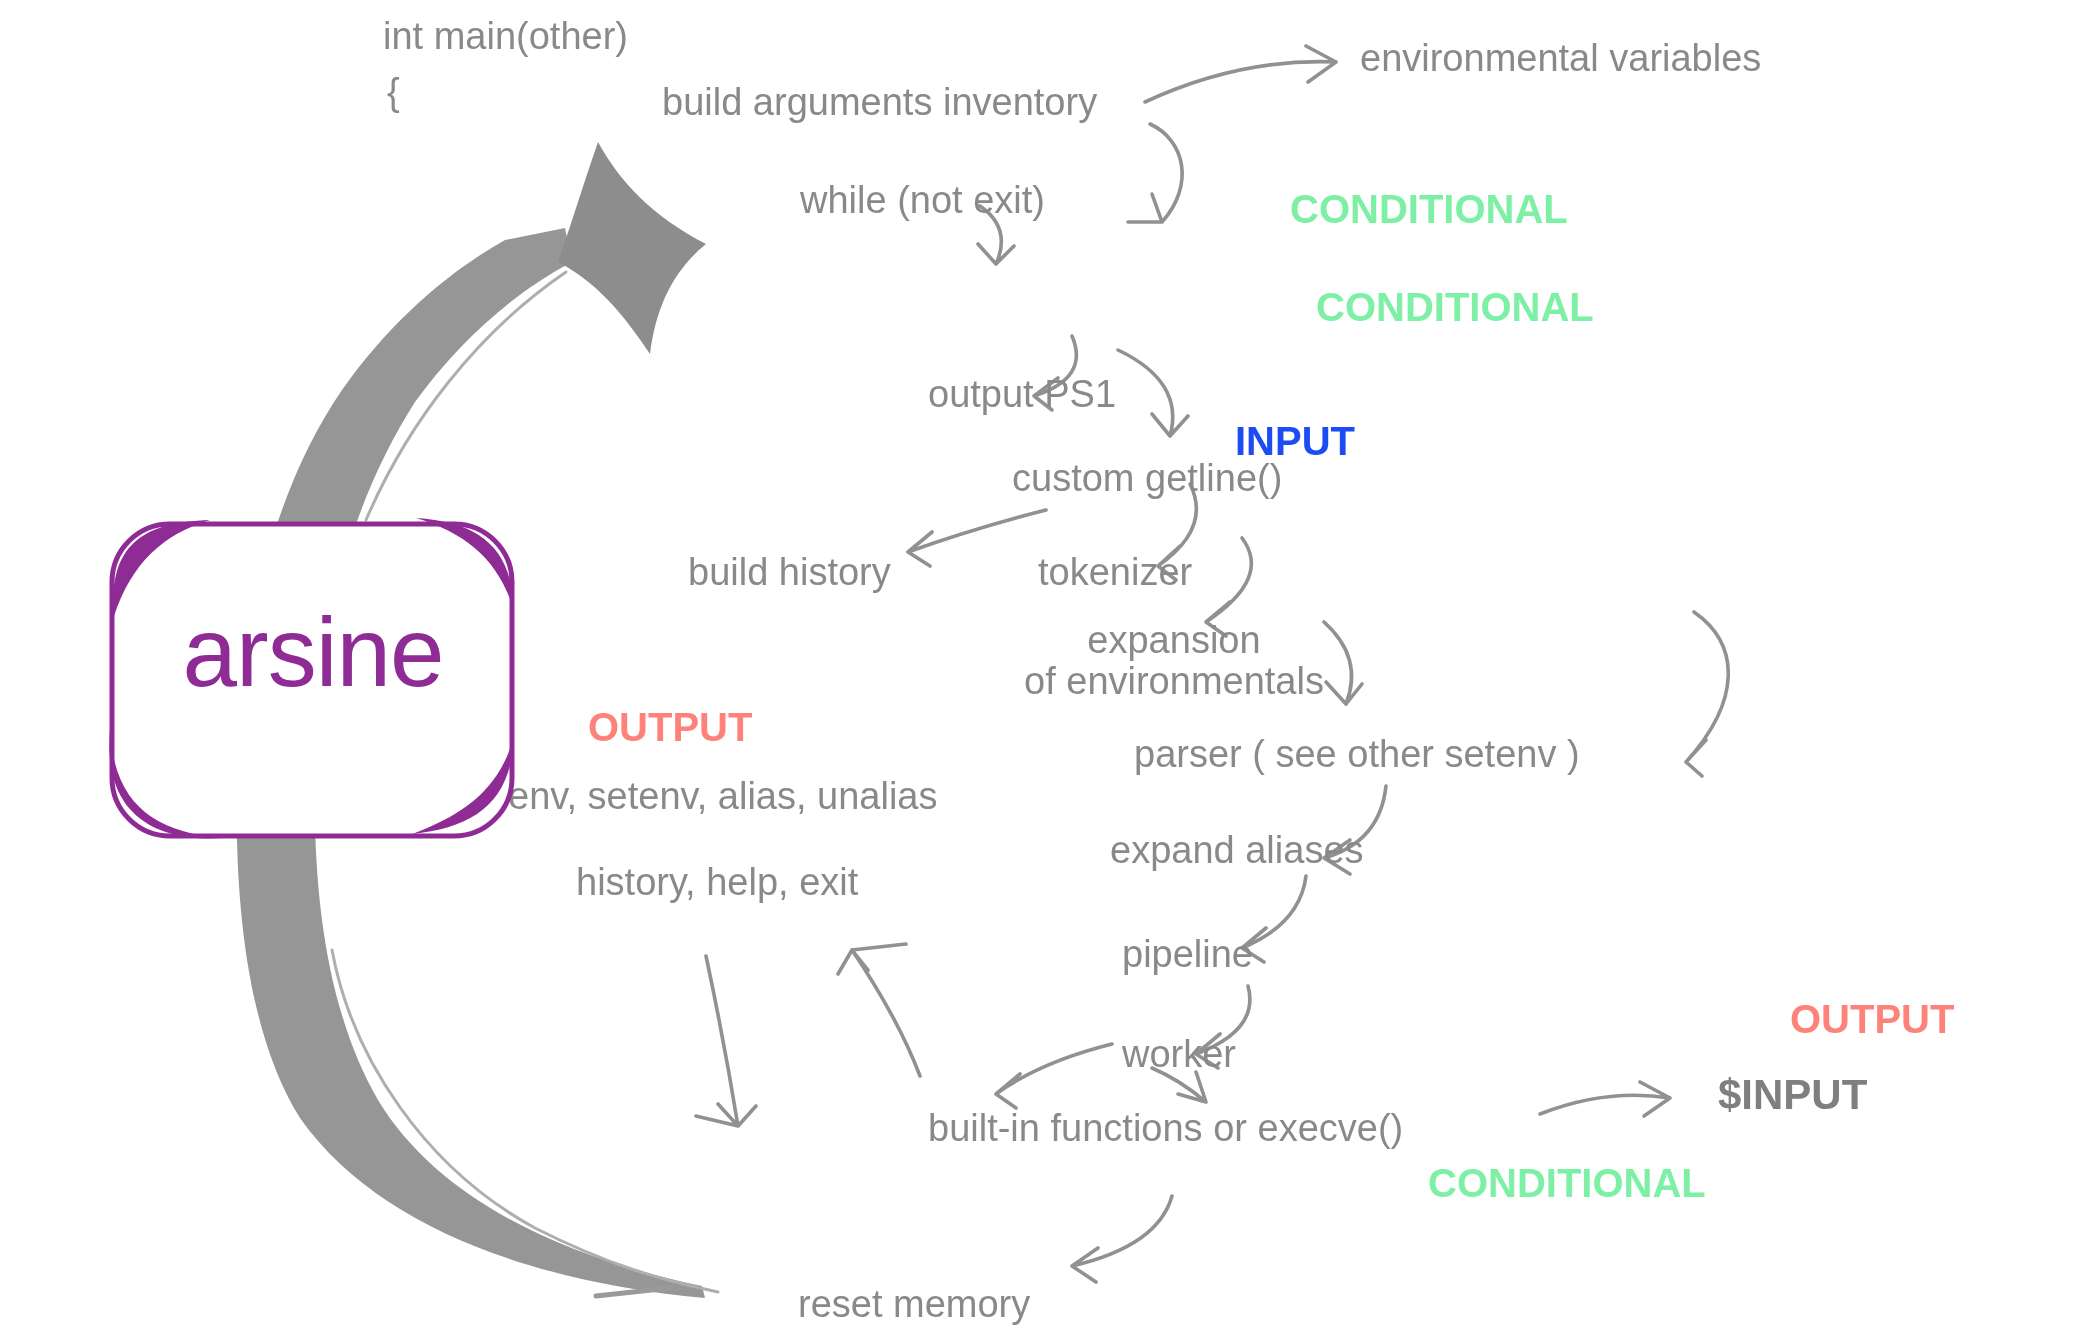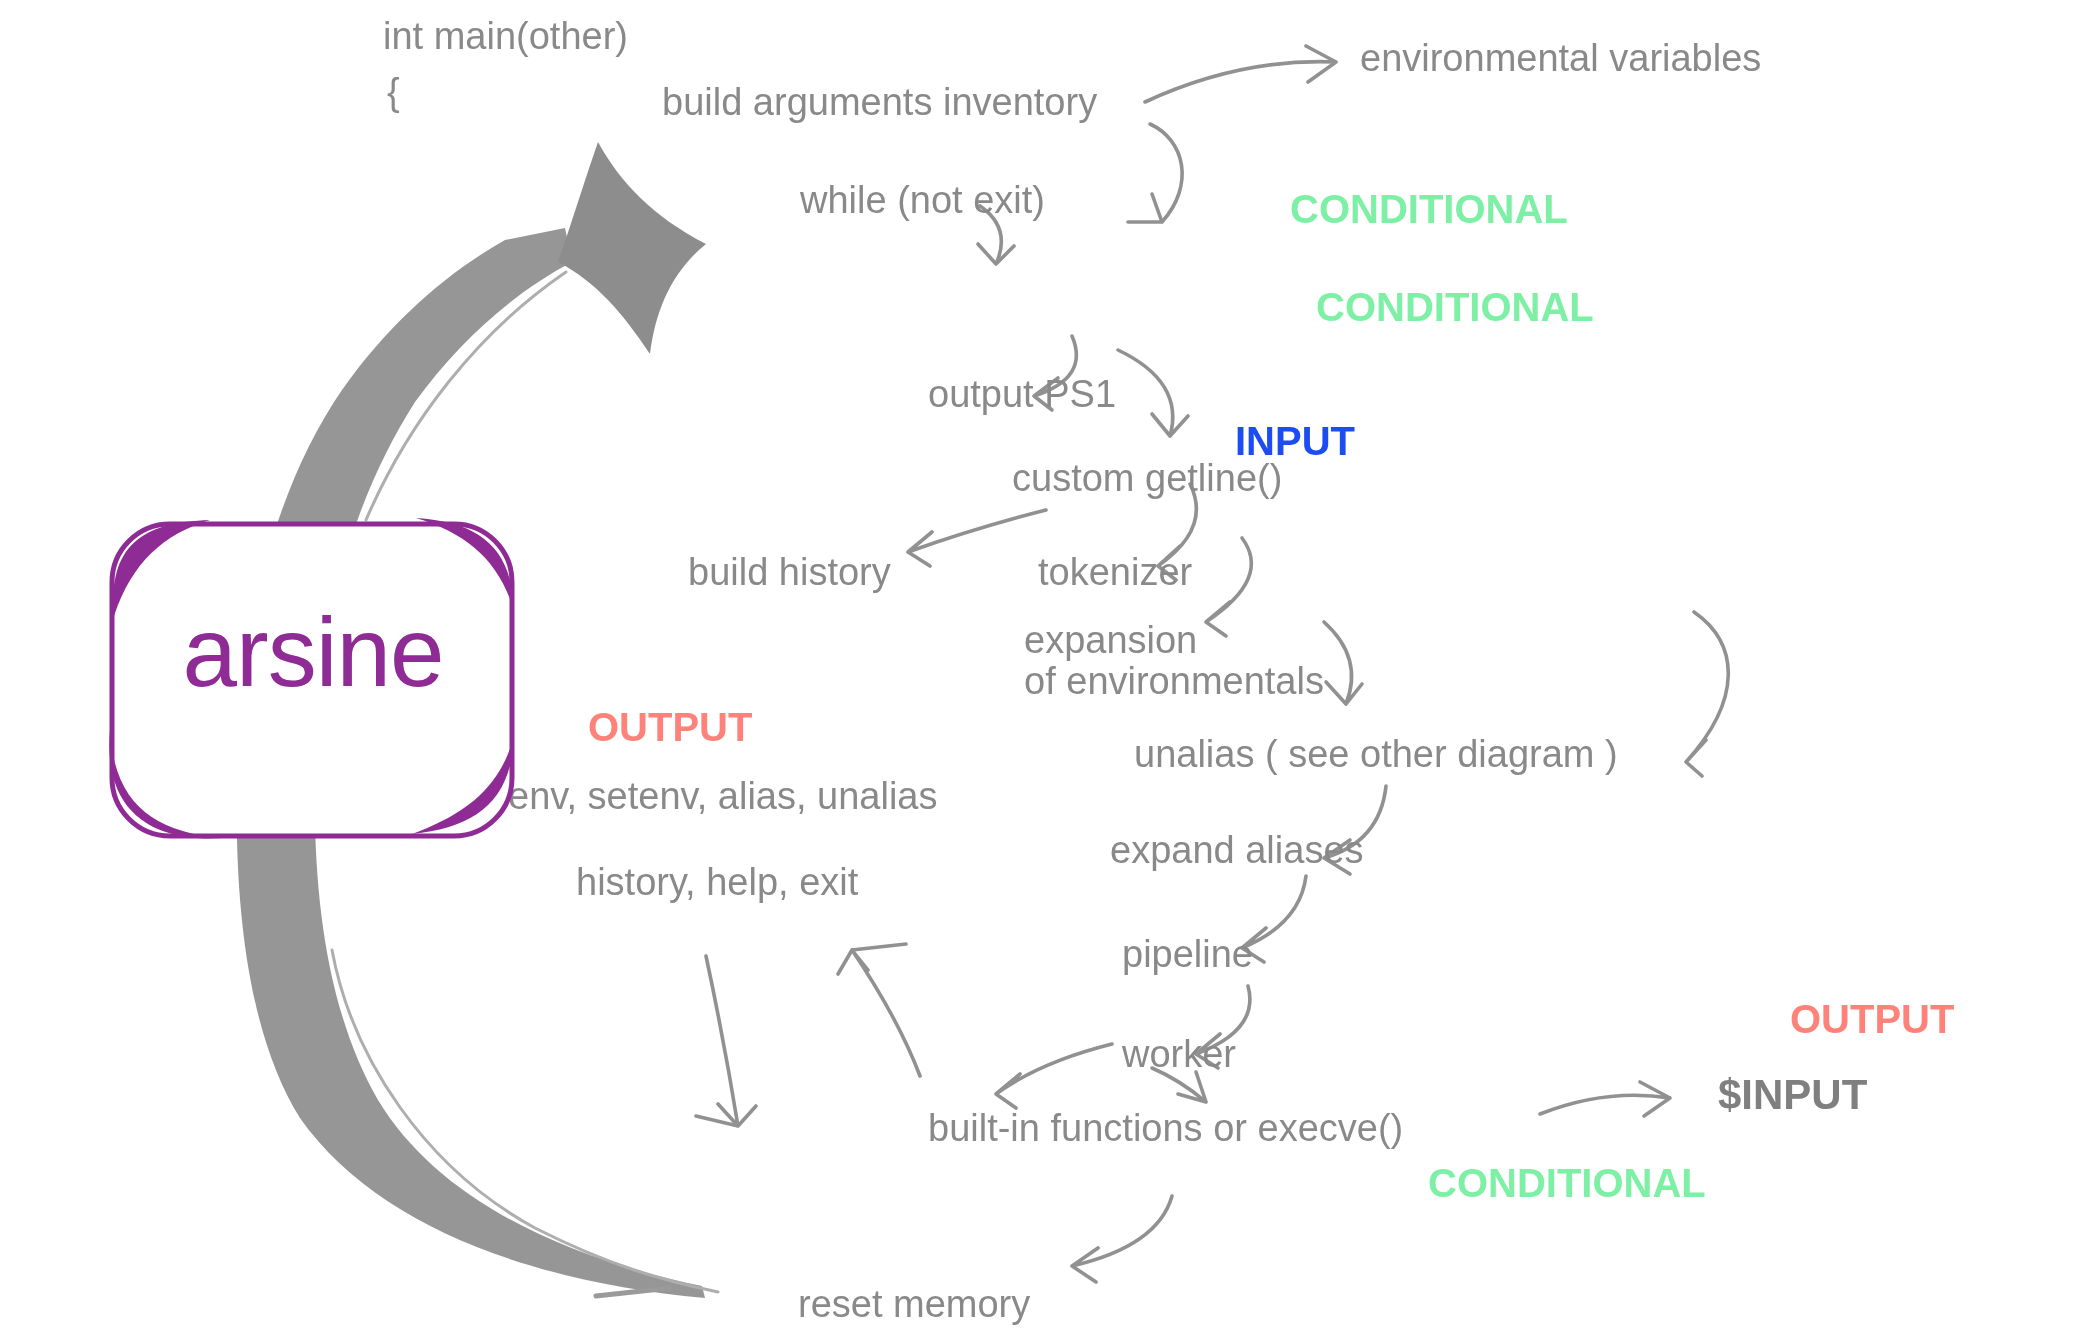--- a/index.html
+++ b/index.html
@@ -2,21 +2,21 @@
 <html style="--gray: #898989; --green: #7ef0a6; --blue: #1d4df2; --salmon: #fd837a; --purple: #8e2b94; --arrow: #919191; --loop: #8d8d8d;"><head>
 <meta charset="utf-8">
 <style>
   html,body{margin:0;padding:0;background:#ffffff;}
   body{width:2078px;height:1330px;position:relative;overflow:hidden;
        font-family:"Liberation Sans","DejaVu Sans",sans-serif;}
   #canvas{position:absolute;left:0;top:0;width:2078px;height:1330px;}
   #arrow-layer{position:absolute;left:0;top:0;width:2078px;height:1330px;z-index:1;}
   #node-layer{position:absolute;left:0;top:0;width:2078px;height:1330px;z-index:2;}
   .node{position:absolute;font-size:38px;line-height:1.08;color:var(--gray,#898989);
-        white-space:pre-line;letter-spacing:0px;}
+        white-space:pre-line;text-align:center;letter-spacing:0px;}
   .node.code{text-align:left;}
   .node.conditional{color:var(--green,#7ef0a6);font-weight:700;font-size:40px;}
   .node.input{color:var(--blue,#1d4df2);font-weight:700;font-size:40px;}
   .node.output{color:var(--salmon,#fd837a);font-weight:700;font-size:40px;}
   .node.path{color:#7f7f7f;font-weight:700;font-size:42px;}
   .arrow{fill:none;stroke:var(--arrow,#919191);stroke-width:3.6;stroke-linecap:round;stroke-linejoin:round;}
   .loop-body{fill:var(--loop,#8d8d8d);stroke:none;opacity:.92;}
   .loop-head{fill:var(--loop,#8d8d8d);stroke:none;}
   .loop-line{fill:none;stroke:#aeaeae;stroke-width:3;stroke-linecap:round;}
   .loop-dash{fill:none;stroke:#9a9a9a;stroke-width:5;stroke-linecap:round;}
@@ -69,21 +69,21 @@
       <div class="node code" style="left: 800px; top: 180px;">while (not exit)</div>
       <div class="node conditional" style="left: 1290px; top: 188px;">CONDITIONAL</div>
       <div class="node conditional" style="left: 1316px; top: 286px;">CONDITIONAL</div>
       <div class="node code" style="left: 928px; top: 374px;">output PS1</div>
       <div class="node input" style="left: 1235px; top: 420px;">INPUT</div>
       <div class="node code" style="left: 1000px; top: 458px; margin-left: 12px;">custom getline()</div>
       <div class="node code" style="left: 688px; top: 552px;">build history</div>
       <div class="node code" style="left: 1038px; top: 552px;">tokenizer</div>
       <div class="node " style="left: 1024px; top: 620px;">expansion
 of environmentals</div>
-      <div class="node code" style="left: 1134px; top: 734px;">unalias ( see other diagram )</div>
+      <div class="node code" style="left: 1134px; top: 734px;">parser ( see other setenv )</div>
       <div class="node output" style="left: 588px; top: 706px;">OUTPUT</div>
       <div class="node code" style="left: 508px; top: 776px;">env, setenv, alias, unalias</div>
       <div class="node code" style="left: 1110px; top: 830px;">expand aliases</div>
       <div class="node code" style="left: 576px; top: 862px;">history, help, exit</div>
       <div class="node code" style="left: 1122px; top: 934px;">pipeline</div>
       <div class="node code" style="left: 1122px; top: 1034px;">worker</div>
       <div class="node code" style="left: 928px; top: 1108px;">built-in functions or execve()</div>
       <div class="node output" style="left: 1790px; top: 998px;">OUTPUT</div>
       <div class="node path" style="left: 1718px; top: 1072px;">$INPUT</div>
       <div class="node conditional" style="left: 1428px; top: 1162px;">CONDITIONAL</div>

